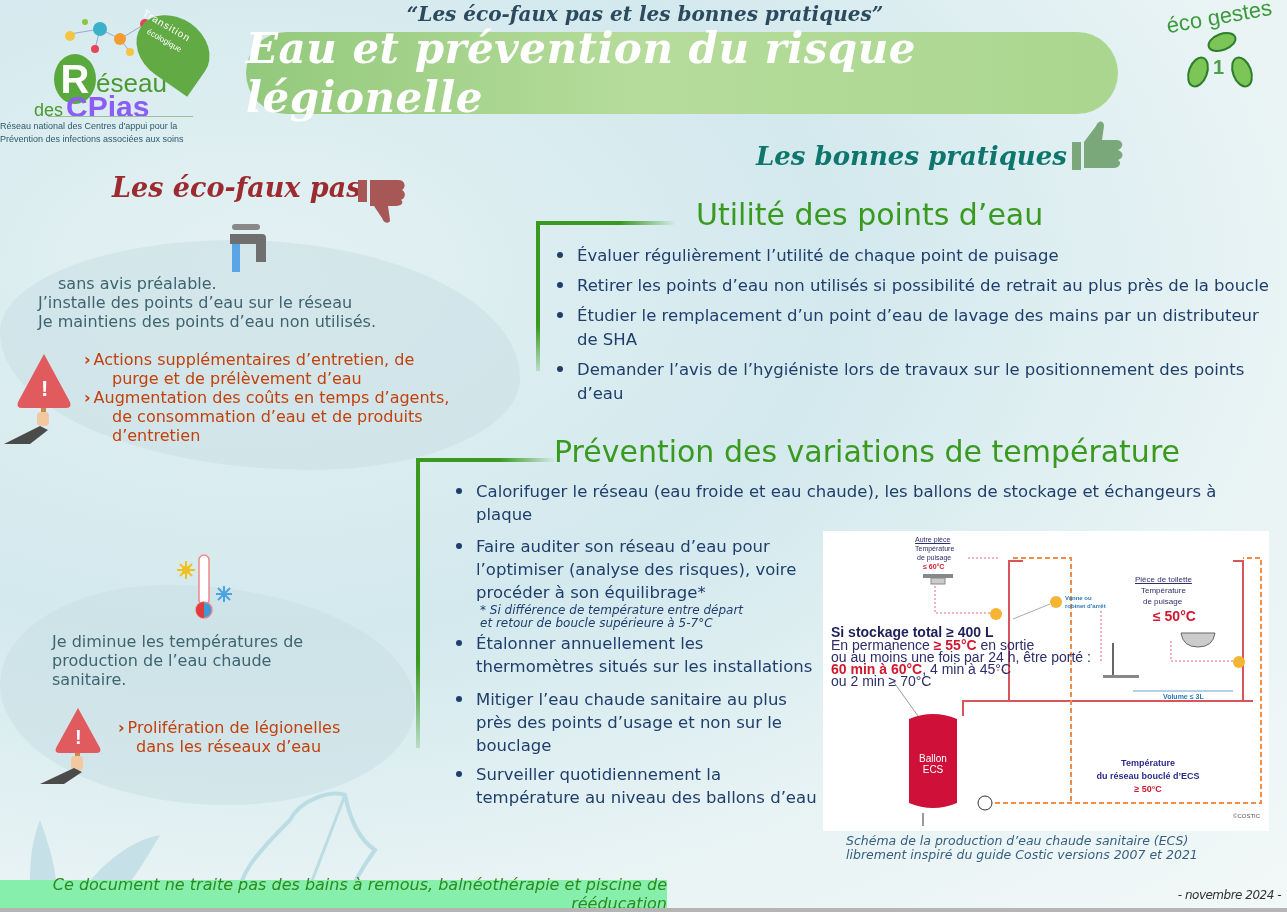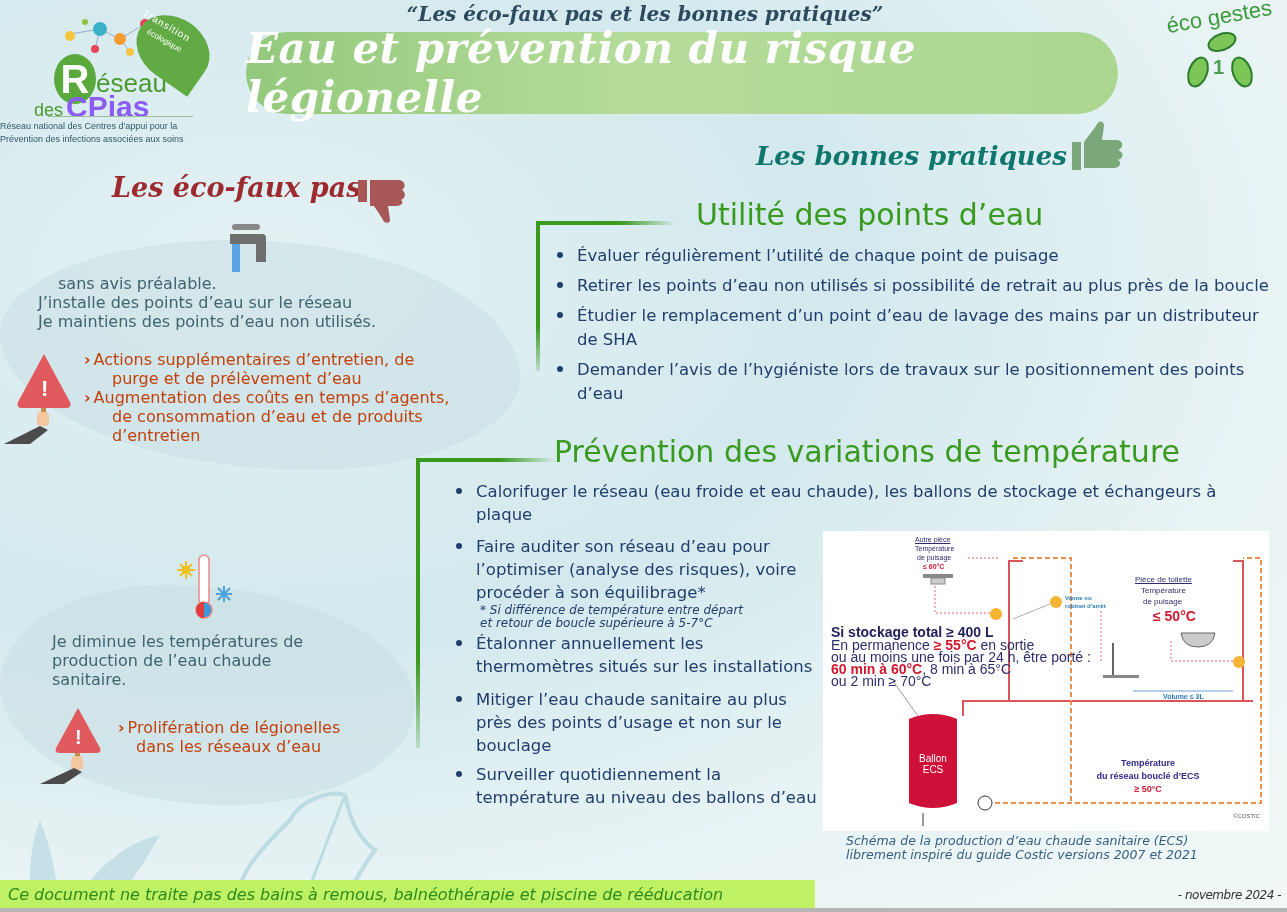--- a/index.html
+++ b/index.html
@@ -64,21 +64,21 @@
   .footnote { display: block; font: italic 12px "DejaVu Sans", sans-serif; line-height: 13px; color: #1f3e6b; margin-top: 0px; padding-left: 4px; }
 
   
   .diagram { left: 823px; top: 531px; width: 446px; height: 300px; background: #fff; }
   .dg-txt { position: absolute; font-family: "Liberation Sans", sans-serif; color: #2d2d6b; }
   .dg-red { color: #d0182e; font-weight: bold; }
   .dg-blue { color: #2a7ab8; }
   .caption { left: 846px; top: 834px; width: 420px; font: italic 12.5px "DejaVu Sans", sans-serif; color: #355f80; line-height: 14px; }
 
   
-  .footer-note { left: 0; top: 880px; width: 815px; height: 28px; background: #bef264; display: flex; align-items: center; padding-left: 8px; }
+  .footer-note { left: 0; top: 880px; width: 667px; height: 28px; background: #86efac; display: flex; align-items: center; padding-left: 8px; text-align: right; }
   .footer-note span { font: italic 16px "DejaVu Sans", sans-serif; color: #2f8a1e; }
   .footer-date { right: 6px; top: 888px; font: italic 12px "DejaVu Sans", sans-serif; color: #333; letter-spacing: -0.5px; }
   .bottom-bar { left: 0; top: 908px; width: 1287px; height: 4px; background: #b5b5b5; }
 </style>
 </head>
 <body>
 
 <div class="blob blob1"></div>
 <div class="blob blob2"></div>
 <svg class="leaf-deco" style="left:0;top:790px" width="420" height="122">
@@ -300,21 +300,21 @@
   <div class="dg-txt" style="left:312px;top:44px;font-size:8px;text-decoration:underline">Pièce de toilette</div>
   <div class="dg-txt" style="left:318px;top:55px;font-size:8px">Température</div>
   <div class="dg-txt" style="left:320px;top:66px;font-size:8px">de puisage</div>
   <div class="dg-txt dg-red" style="left:330px;top:77px;font-size:14px">≤ 50°C</div>
   <div class="dg-txt dg-blue" style="left:340px;top:162px;font-size:7px;font-weight:bold">Volume ≤ 3L</div>
 
   <div class="dg-txt" style="left:8px;top:93px;font-size:14px;font-weight:bold;color:#1f1f5a">Si stockage total ≥ 400 L</div>
   <div class="dg-txt" style="left:8px;top:108px;font-size:14px;line-height:12px">
     <div><span>En permanence </span><span class="dg-red">≥ 55°C</span><span> en sortie</span></div>
     <div>ou au moins une fois par 24 h, être porté :</div>
-    <div><span class="dg-red">60 min à 60°C</span><span>, 8 min à 65°C</span></div>
+    <div><span class="dg-red">60 min à 60°C</span><span>, 4 min à 45°C</span></div>
     <div>ou 2 min ≥ 70°C</div>
   </div>
 
   <div class="dg-txt" style="left:94px;top:222px;font-size:10px;color:#fff;text-align:center;width:32px;line-height:11px">
     <div>Ballon</div>
     <div>ECS</div>
   </div>
 
   <div class="dg-txt" style="left:255px;top:226px;width:140px;text-align:center;font-size:9px;font-weight:bold;color:#2f2a8a;line-height:13px">
     <div>Température</div>

